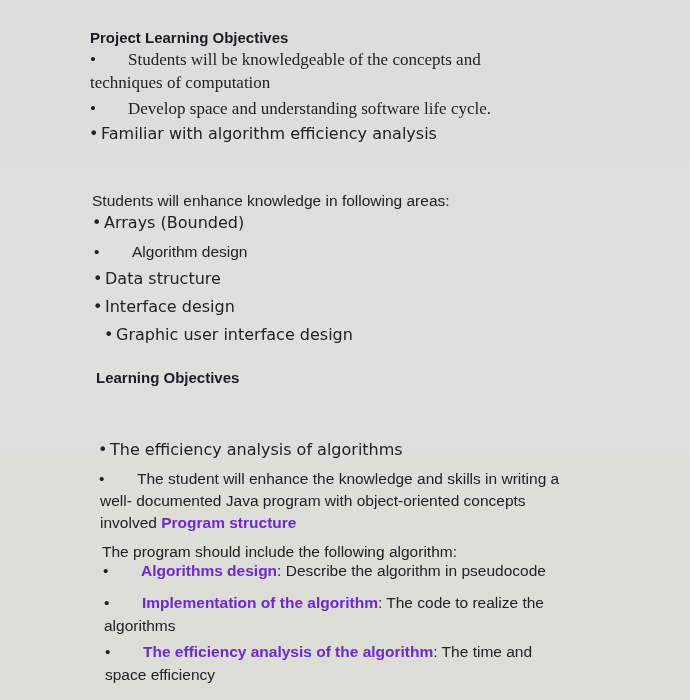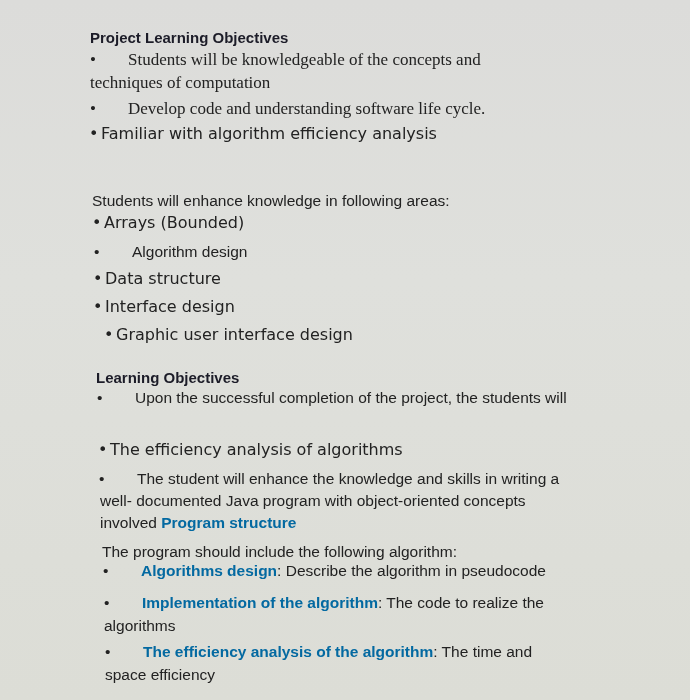--- a/index.html
+++ b/index.html
@@ -10,36 +10,36 @@
     color: #222;
   }
   .page { position: absolute; left: 0; top: 0; width: 546px; height: 700px; }
   .serif { font-family: "Liberation Serif", "DejaVu Serif", serif; }
   .sans { font-family: "DejaVu Sans", "Liberation Sans", sans-serif; }
   .cal { font-family: "Liberation Sans", sans-serif; }
   .ln { position: absolute; white-space: nowrap; }
   .h { font-weight: bold; color: #1c1c28; font-size: 15px; }
   .bul { display: inline-block; width: 38px; }
   .bul2 { display: inline-block; width: 12px; }
-  b { font-weight: bold; color: #0369a1; }
+  b { font-weight: bold; color: #6d28d9; }
 </style>
 </head>
 <body>
 
 <div class="page">
 
   <div class="ln cal h" style="left:90px; top:29px;">Project Learning Objectives</div>
 
   <div class="ln serif" style="left:90px; top:50px; font-size:17px;">
     <span class="bul">•</span><span>Students will be knowledgeable of the concepts and</span>
   </div>
   <div class="ln serif" style="left:90px; top:73px; font-size:17px;">techniques of computation</div>
 
   <div class="ln serif" style="left:90px; top:99px; font-size:17px;">
-    <span class="bul">•</span><span>Develop code and understanding software life cycle.</span>
+    <span class="bul">•</span><span>Develop space and understanding software life cycle.</span>
   </div>
 
   <div class="ln sans" style="left:89px; top:124px; font-size:16px;">
     <span class="bul2">•</span><span>Familiar with algorithm efficiency analysis</span>
   </div>
 
   <div class="ln cal" style="left:92px; top:192px; font-size:15.5px;">Students will enhance knowledge in following areas:</div>
 
   <div class="ln sans" style="left:92px; top:213px; font-size:16px;">
     <span class="bul2">•</span><span>Arrays (Bounded)</span>
@@ -52,23 +52,20 @@
   </div>
   <div class="ln sans" style="left:93px; top:297px; font-size:16px;">
     <span class="bul2">•</span><span>Interface design</span>
   </div>
   <div class="ln sans" style="left:104px; top:325px; font-size:16px;">
     <span class="bul2">•</span><span>Graphic user interface design</span>
   </div>
 
   <div class="ln cal h" style="left:96px; top:369px;">Learning Objectives</div>
 
-  <div class="ln cal" style="left:97px; top:389px; font-size:15.5px;">
-    <span class="bul">•</span><span>Upon the successful completion of the project, the students will</span>
-  </div>
 
   <div class="ln sans" style="left:98px; top:440px; font-size:16px;">
     <span class="bul2">•</span><span>The efficiency analysis of algorithms</span>
   </div>
 
   <div class="ln cal" style="left:99px; top:470px; font-size:15.5px;">
     <span class="bul">•</span><span>The student will enhance the knowledge and skills in writing a</span>
   </div>
   <div class="ln cal" style="left:100px; top:492px; font-size:15.5px;">well- documented Java program with object-oriented concepts</div>
   <div class="ln cal" style="left:100px; top:514px; font-size:15.5px;">

